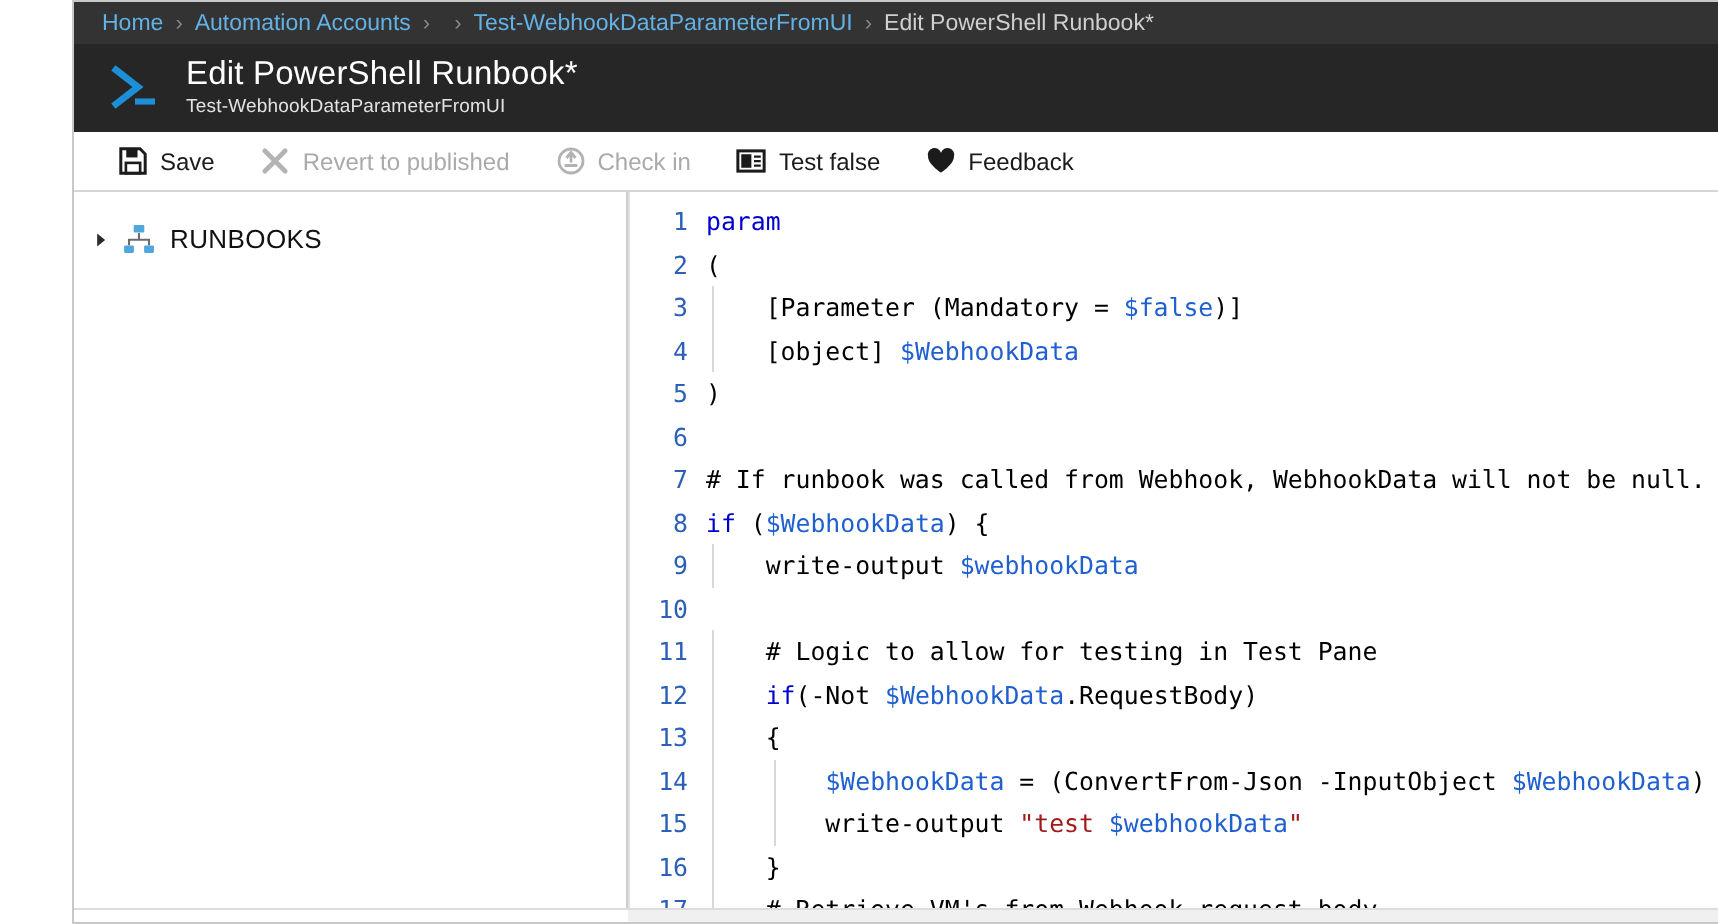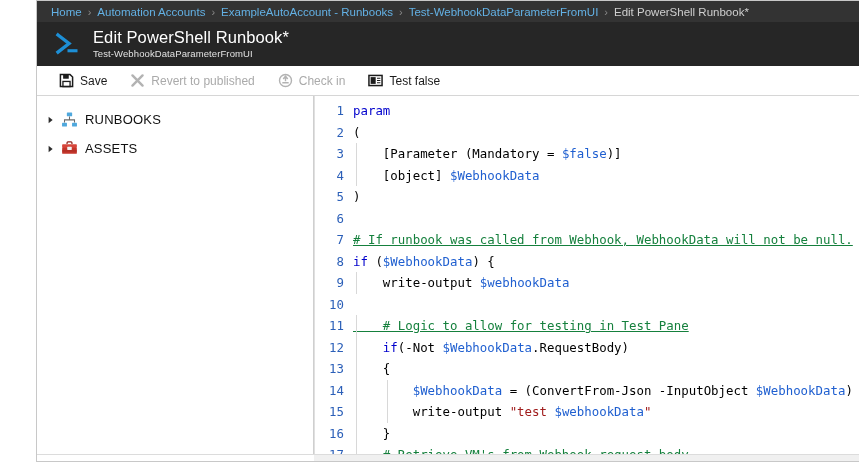--- a/index.html
+++ b/index.html
@@ -72,40 +72,39 @@
   .ln-no{
     width:38px;flex:0 0 auto;text-align:right;color:#2b5fb8;
     padding-right:9px;box-sizing:border-box;font-size:12.4px;user-select:none;
   }
   .ln-code{flex:1 1 auto;min-width:0;position:relative;color:#000000;overflow:hidden;}
   .guide{position:absolute;left:0;top:0;bottom:0;width:1px;background:#d8d8d8;}
   .g1{left:3px;}
   .g2{left:34px;}
   .kw{color:#0000cc;}
   .var{color:#1f5fd0;}
-  .cm{color:#15803d;text-decoration:underline;}
+  .cm{color:#000000;}
   .str{color:#a01c1c;}
   .pl{color:#000000;}
 
   
   .bottom-rail{position:absolute;left:0;right:0;bottom:0;height:6px;background:#f0f0f0;border-top:1px solid #dcdcdc;}
   .tree-rail{position:absolute;left:0;width:277px;bottom:0;height:6px;background:#ffffff;}
   .v-rail{position:absolute;right:0;top:0;bottom:0;width:6px;background:#ffffff;}
 </style>
 </head>
 <body>
 
 <div id="app">
 
   <div class="breadcrumb" id="breadcrumb">
       <span class="bc-link">Home</span>
       <span class="bc-sep">›</span>
       <span class="bc-link">Automation Accounts</span>
       <span class="bc-sep">›</span>
-      <span class="bc-link">ExampleAutoAccount - Runbooks</span>
       <span class="bc-sep">›</span>
       <span class="bc-link">Test-WebhookDataParameterFromUI</span>
       <span class="bc-sep">›</span>
       <span class="bc-current">Edit PowerShell Runbook*</span>
     </div>
 
   <div class="titlebar">
     <div class="ps-icon">
       <svg viewBox="0 0 30 30" width="30" height="30">
         <path d="M5 6 L16 14.5 L5 23" fill="none" stroke="#1d8fd6" stroke-width="3.4" stroke-linecap="square"></path>
@@ -142,53 +141,44 @@
         <span class="tb-label">Check in</span>
       </div>
       <div class="tb-item">
         <svg class="tb-ico" viewBox="0 0 16 16">
           <rect x="1" y="2.6" width="14" height="10.8" fill="none" stroke="#1b1b1b" stroke-width="1.6"></rect>
           <rect x="2.8" y="4.4" width="5.4" height="7.2" fill="#1b1b1b"></rect>
           <path d="M9.6 5.6h3.6M9.6 8h3.6M9.6 10.4h3.6" stroke="#1b1b1b" stroke-width="1.2"></path>
         </svg>
         <span class="tb-label">Test false</span>
       </div>
+      <div class="tb-item">
+        <svg class="tb-ico" viewBox="0 0 16 16">
+          <path d="M8 14.2S1.1 9.7 1.1 5.7A3.6 3.6 0 018 3.6a3.6 3.6 0 016.9 2.1c0 4-6.9 8.5-6.9 8.5z" fill="#1b1b1b"></path>
+        </svg>
+        <span class="tb-label">Feedback</span>
+      </div>
     </div>
 
   <div class="split">
     <div class="tree" id="tree">
         <div class="tree-row">
           <span class="tw">
             <svg viewBox="0 0 10 10" width="8" height="8">
               <path d="M2 1l5 4-5 4z" fill="#2b2b2b"></path>
             </svg>
           </span>
           <svg class="tree-ico" viewBox="0 0 18 18">
             <rect x="6.2" y="1.6" width="5.6" height="4" rx="0.6" fill="#4fa8dd"></rect>
             <rect x="1.1" y="12.4" width="5.2" height="4" rx="0.6" fill="#4fa8dd"></rect>
             <rect x="11.7" y="12.4" width="5.2" height="4" rx="0.6" fill="#4fa8dd"></rect>
             <path d="M9 5.8v3.6M3.7 12.3V9.4h10.6v2.9" fill="none" stroke="#6b6b6b" stroke-width="1.1"></path>
           </svg>
           <span class="tree-label">RUNBOOKS</span>
         </div>
-        <div class="tree-row">
-          <span class="tw">
-            <svg viewBox="0 0 10 10" width="8" height="8">
-              <path d="M2 1l5 4-5 4z" fill="#2b2b2b"></path>
-            </svg>
-          </span>
-          <svg class="tree-ico" viewBox="0 0 18 18">
-            <path d="M6.4 4.2V3a1 1 0 011-1h3.2a1 1 0 011 1v1.2" fill="none" stroke="#8c2018" stroke-width="1.3"></path>
-            <rect x="1.2" y="4.4" width="15.6" height="4.1" rx="0.8" fill="#d6453a"></rect>
-            <rect x="1.2" y="8.2" width="15.6" height="6.4" rx="0.9" fill="#c4352b"></rect>
-            <rect x="6.6" y="7.2" width="4.8" height="3.3" rx="0.5" fill="#f1f1f1"></rect>
-            <path d="M1.2 11.6h15.6" stroke="#a62a22" stroke-width="1"></path>
-          </svg>
-          <span class="tree-label">ASSETS</span>
-        </div>
       </div>
     <div class="editor-wrap">
       <div class="editor" id="editor"><div class="ln-row"><span class="ln-no">1</span><span class="ln-code"><span class="kw">param</span></span></div><div class="ln-row"><span class="ln-no">2</span><span class="ln-code"><span class="pl">(</span></span></div><div class="ln-row"><span class="ln-no">3</span><span class="ln-code"><span class="guide g1"></span><span class="pl">    [Parameter (Mandatory = </span><span class="var">$false</span><span class="pl">)]</span></span></div><div class="ln-row"><span class="ln-no">4</span><span class="ln-code"><span class="guide g1"></span><span class="pl">    [object] </span><span class="var">$WebhookData</span></span></div><div class="ln-row"><span class="ln-no">5</span><span class="ln-code"><span class="pl">)</span></span></div><div class="ln-row"><span class="ln-no">6</span><span class="ln-code"></span></div><div class="ln-row"><span class="ln-no">7</span><span class="ln-code"><span class="cm"># If runbook was called from Webhook, WebhookData will not be null.</span></span></div><div class="ln-row"><span class="ln-no">8</span><span class="ln-code"><span class="kw">if</span><span class="pl"> (</span><span class="var">$WebhookData</span><span class="pl">) {</span></span></div><div class="ln-row"><span class="ln-no">9</span><span class="ln-code"><span class="guide g1"></span><span class="pl">    write-output </span><span class="var">$webhookData</span></span></div><div class="ln-row"><span class="ln-no">10</span><span class="ln-code"><span class="guide g1"></span></span></div><div class="ln-row"><span class="ln-no">11</span><span class="ln-code"><span class="guide g1"></span><span class="cm">    # Logic to allow for testing in Test Pane</span></span></div><div class="ln-row"><span class="ln-no">12</span><span class="ln-code"><span class="guide g1"></span><span class="pl">    </span><span class="kw">if</span><span class="pl">(-Not </span><span class="var">$WebhookData</span><span class="pl">.RequestBody)</span></span></div><div class="ln-row"><span class="ln-no">13</span><span class="ln-code"><span class="guide g1"></span><span class="pl">    {</span></span></div><div class="ln-row"><span class="ln-no">14</span><span class="ln-code"><span class="guide g1"></span><span class="guide g2"></span><span class="pl">        </span><span class="var">$WebhookData</span><span class="pl"> = (ConvertFrom-Json -InputObject </span><span class="var">$WebhookData</span><span class="pl">)</span></span></div><div class="ln-row"><span class="ln-no">15</span><span class="ln-code"><span class="guide g1"></span><span class="guide g2"></span><span class="pl">        write-output </span><span class="str">"test </span><span class="var">$webhookData</span><span class="str">"</span></span></div><div class="ln-row"><span class="ln-no">16</span><span class="ln-code"><span class="guide g1"></span><span class="pl">    }</span></span></div><div class="ln-row"><span class="ln-no">17</span><span class="ln-code"><span class="guide g1"></span><span class="cm">    # Retrieve VM's from Webhook request body</span></span></div></div>
       <div class="v-rail"></div>
     </div>
   </div>
 
   <div class="bottom-rail"></div>
   <div class="tree-rail"></div>
 </div>

